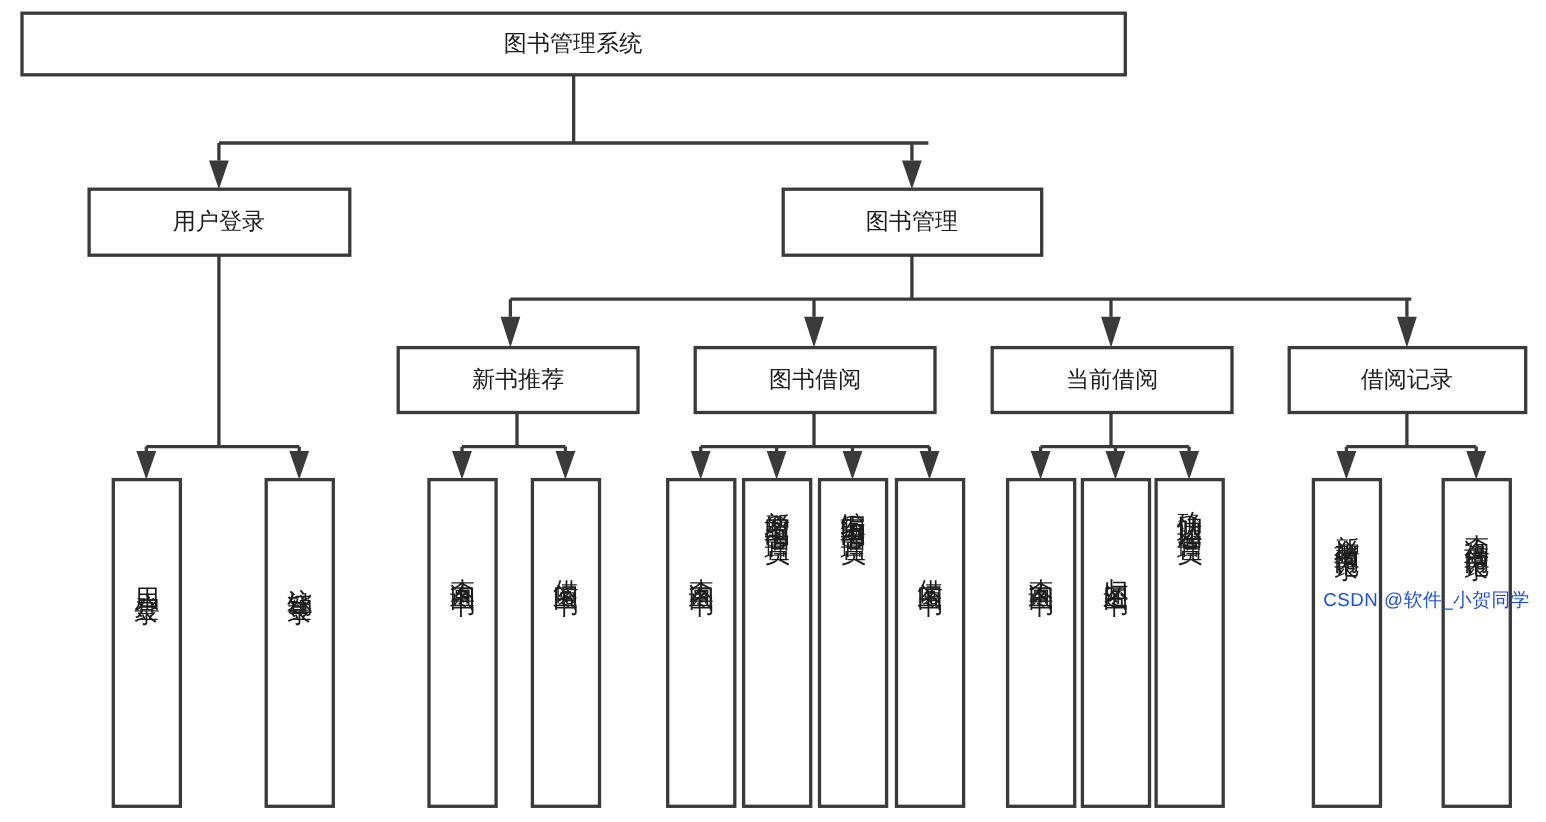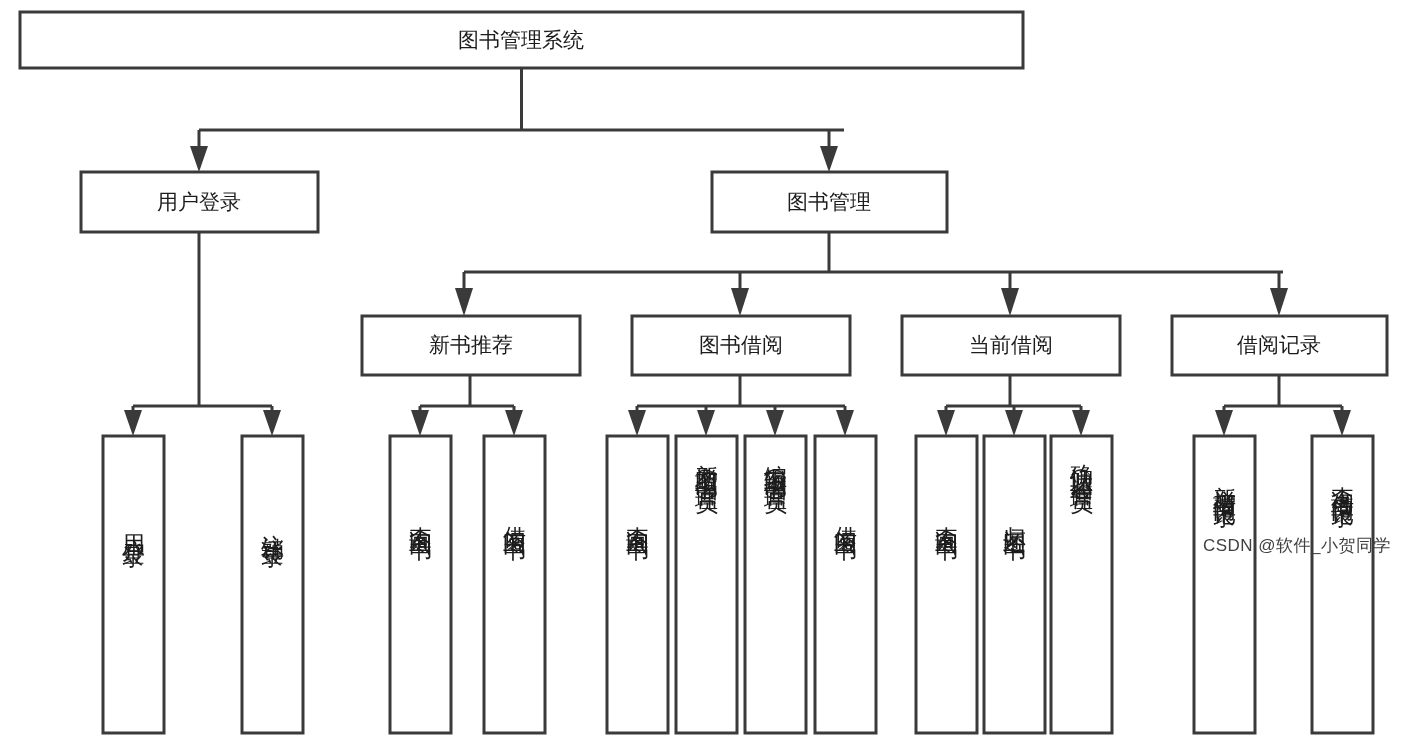--- a/index.html
+++ b/index.html
@@ -65,21 +65,21 @@
     letter-spacing: 4px;
     color: #1c1c1c;
     white-space: nowrap;
   }
   .watermark {
     position: absolute;
     right: 14px;
     bottom: 6px;
     font-family: "Liberation Sans", "DejaVu Sans", sans-serif;
     font-size: 17px;
-    color: #404040;
+    color: #1d4ed8;
     letter-spacing: 0.5px;
     user-select: none;
   }
 </style>
 </head>
 <body>
 
 <div id="diagram-root">
 
   <svg id="flow" viewBox="0 0 1405 747">

